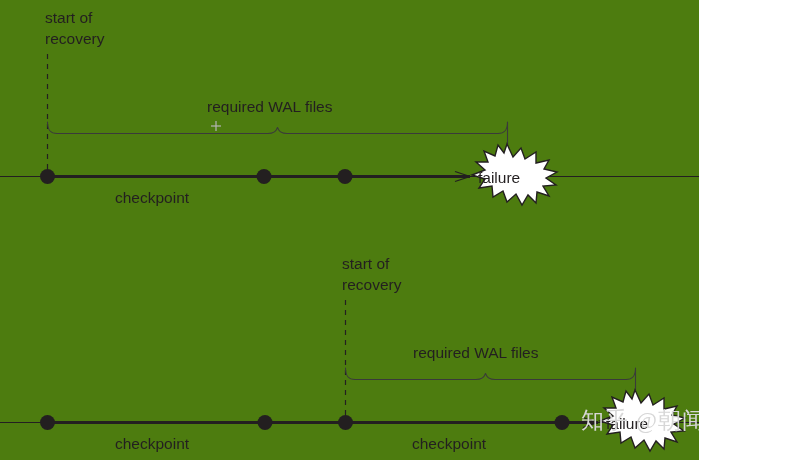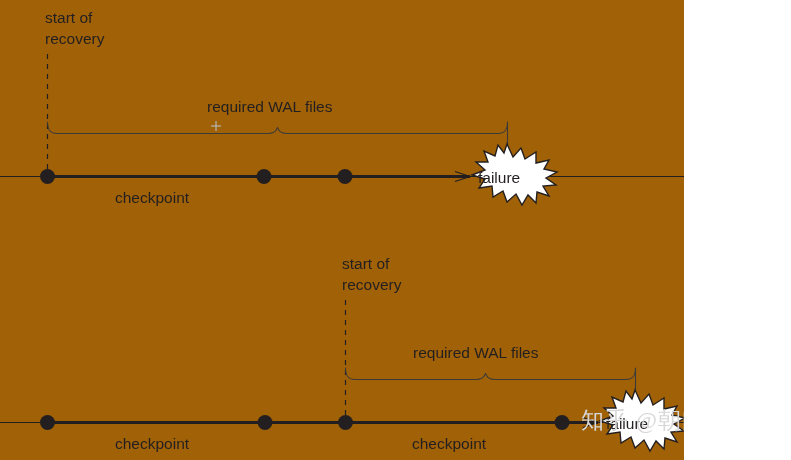--- a/index.html
+++ b/index.html
@@ -8,22 +8,23 @@
     background: #ffffff;
   }
   body {
     font-family: "Liberation Sans", sans-serif;
     color: #1a1a1a;
   }
   #canvas {
     position: relative;
     width: 684px;
     height: 460px;
-    background: #a16207;
+    background: #4d7c0f;
     overflow: hidden;
+    padding-left: 15px;
   }
   svg.diagram {
     position: absolute;
     left: 0;
     top: 0;
     width: 791px;
     height: 460px;
   }
   .lbl {
     font-family: "Liberation Sans", sans-serif;

